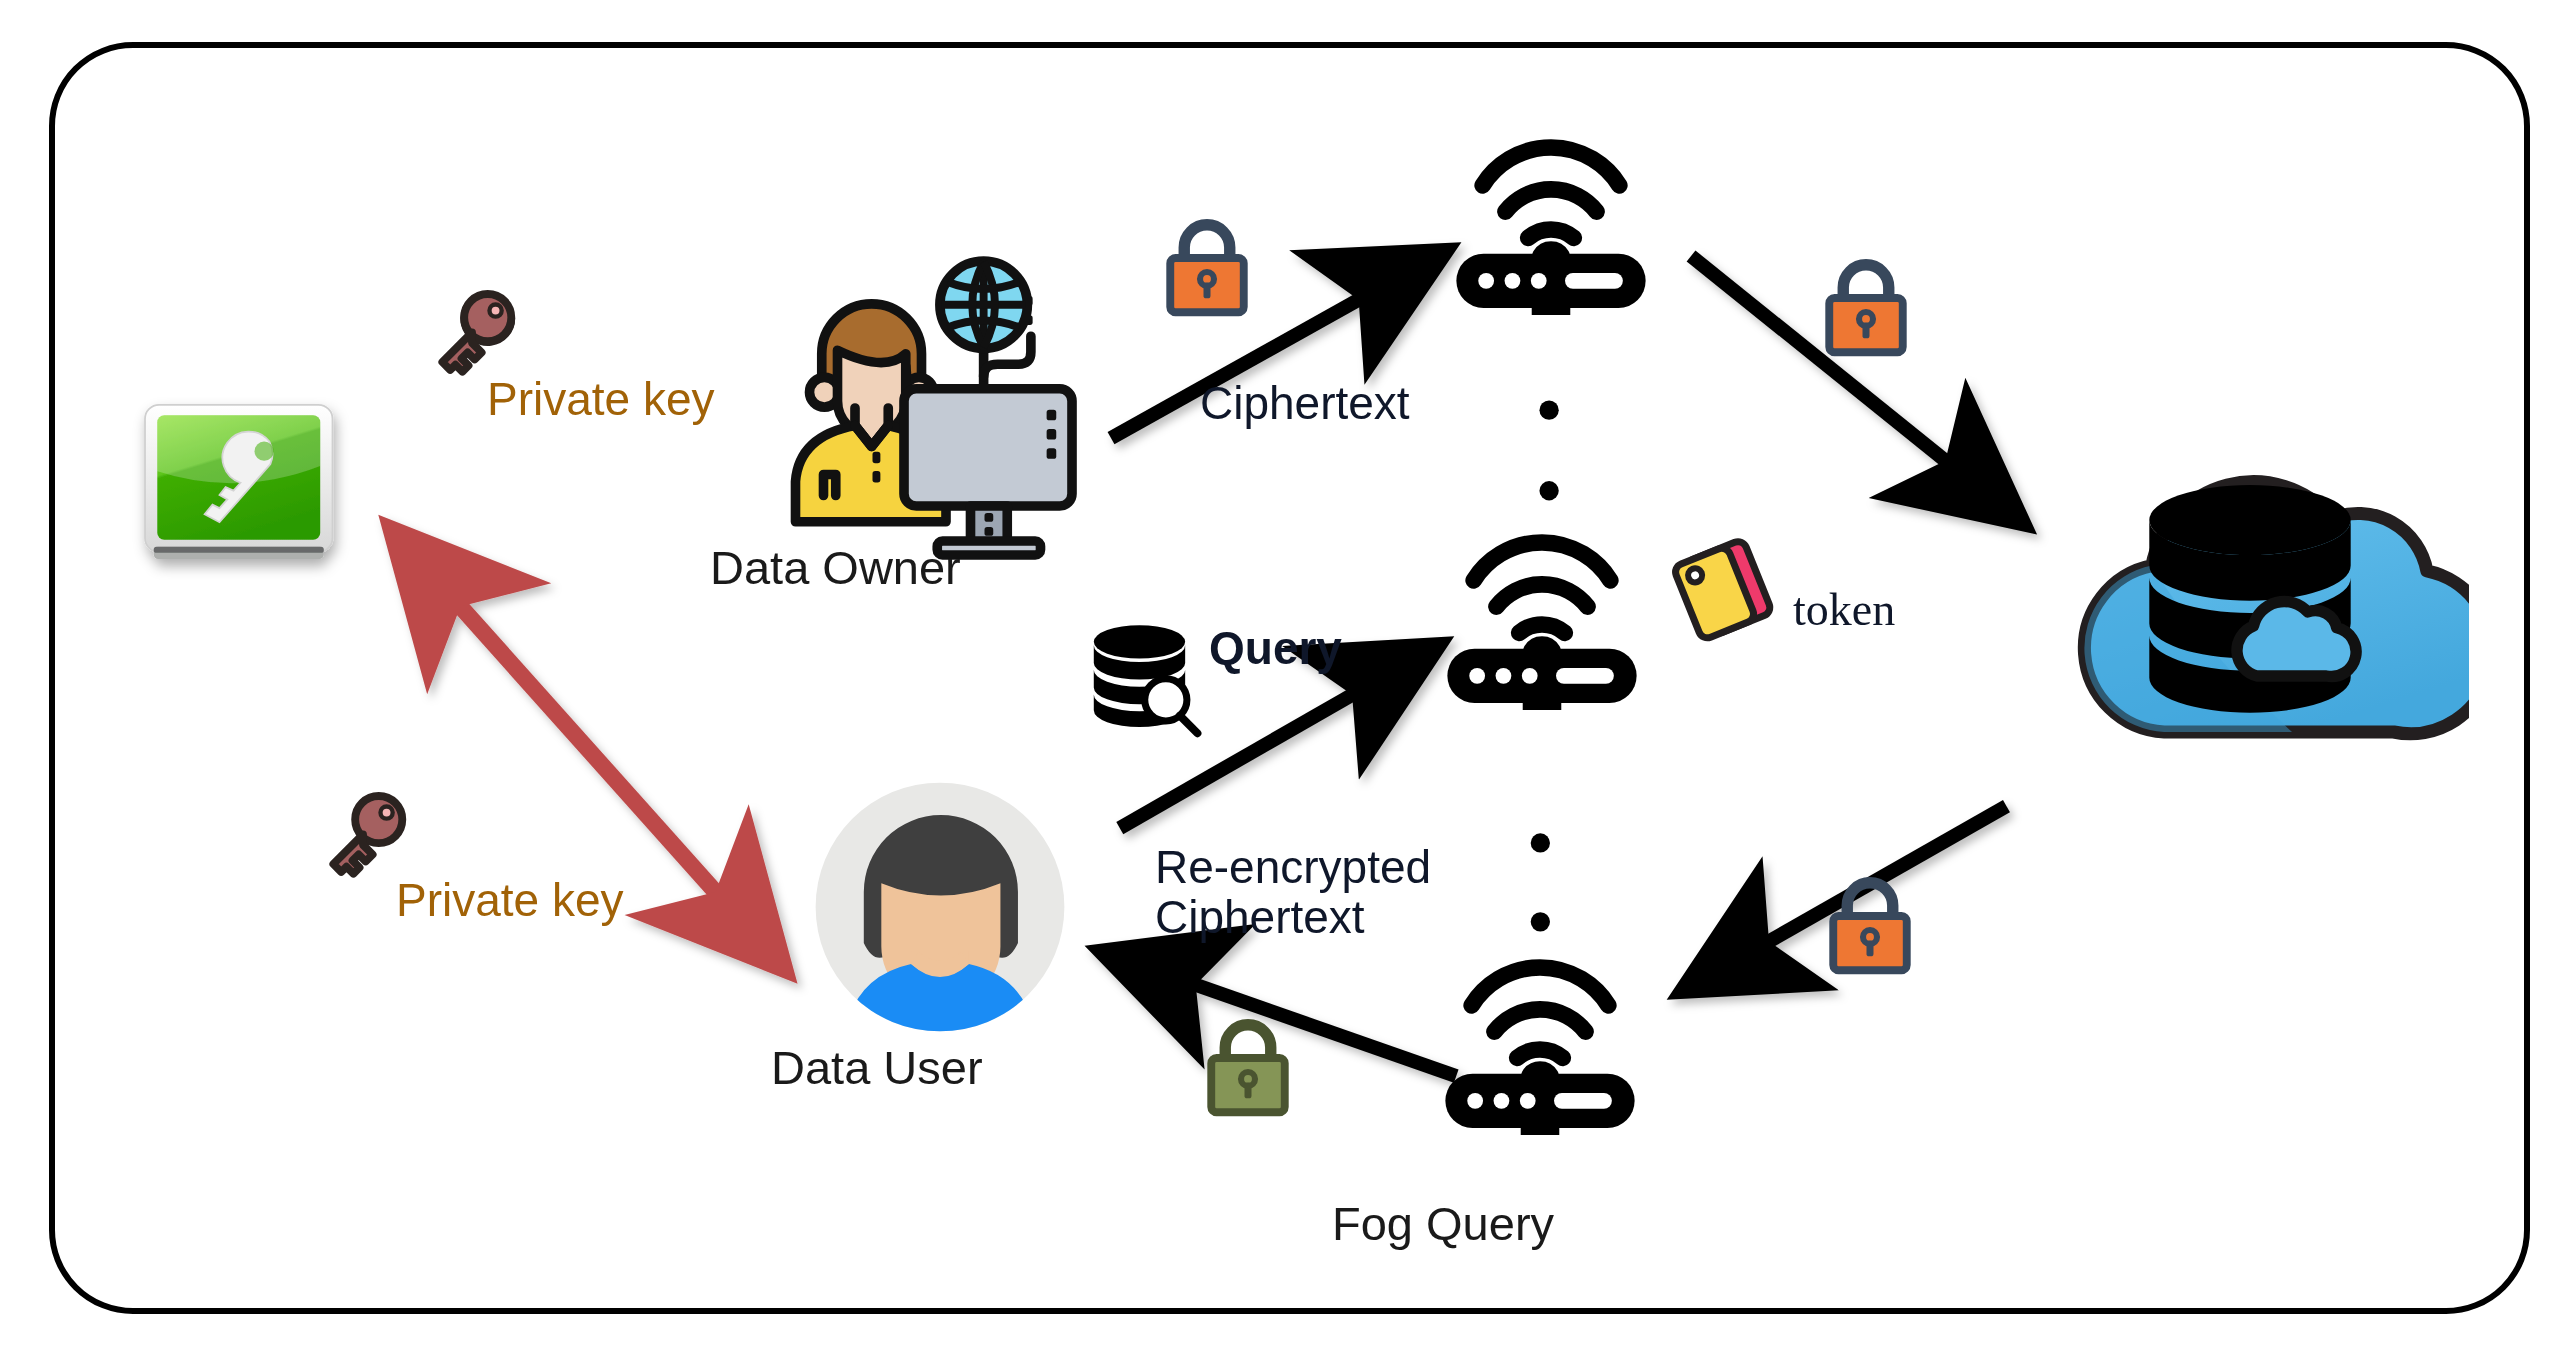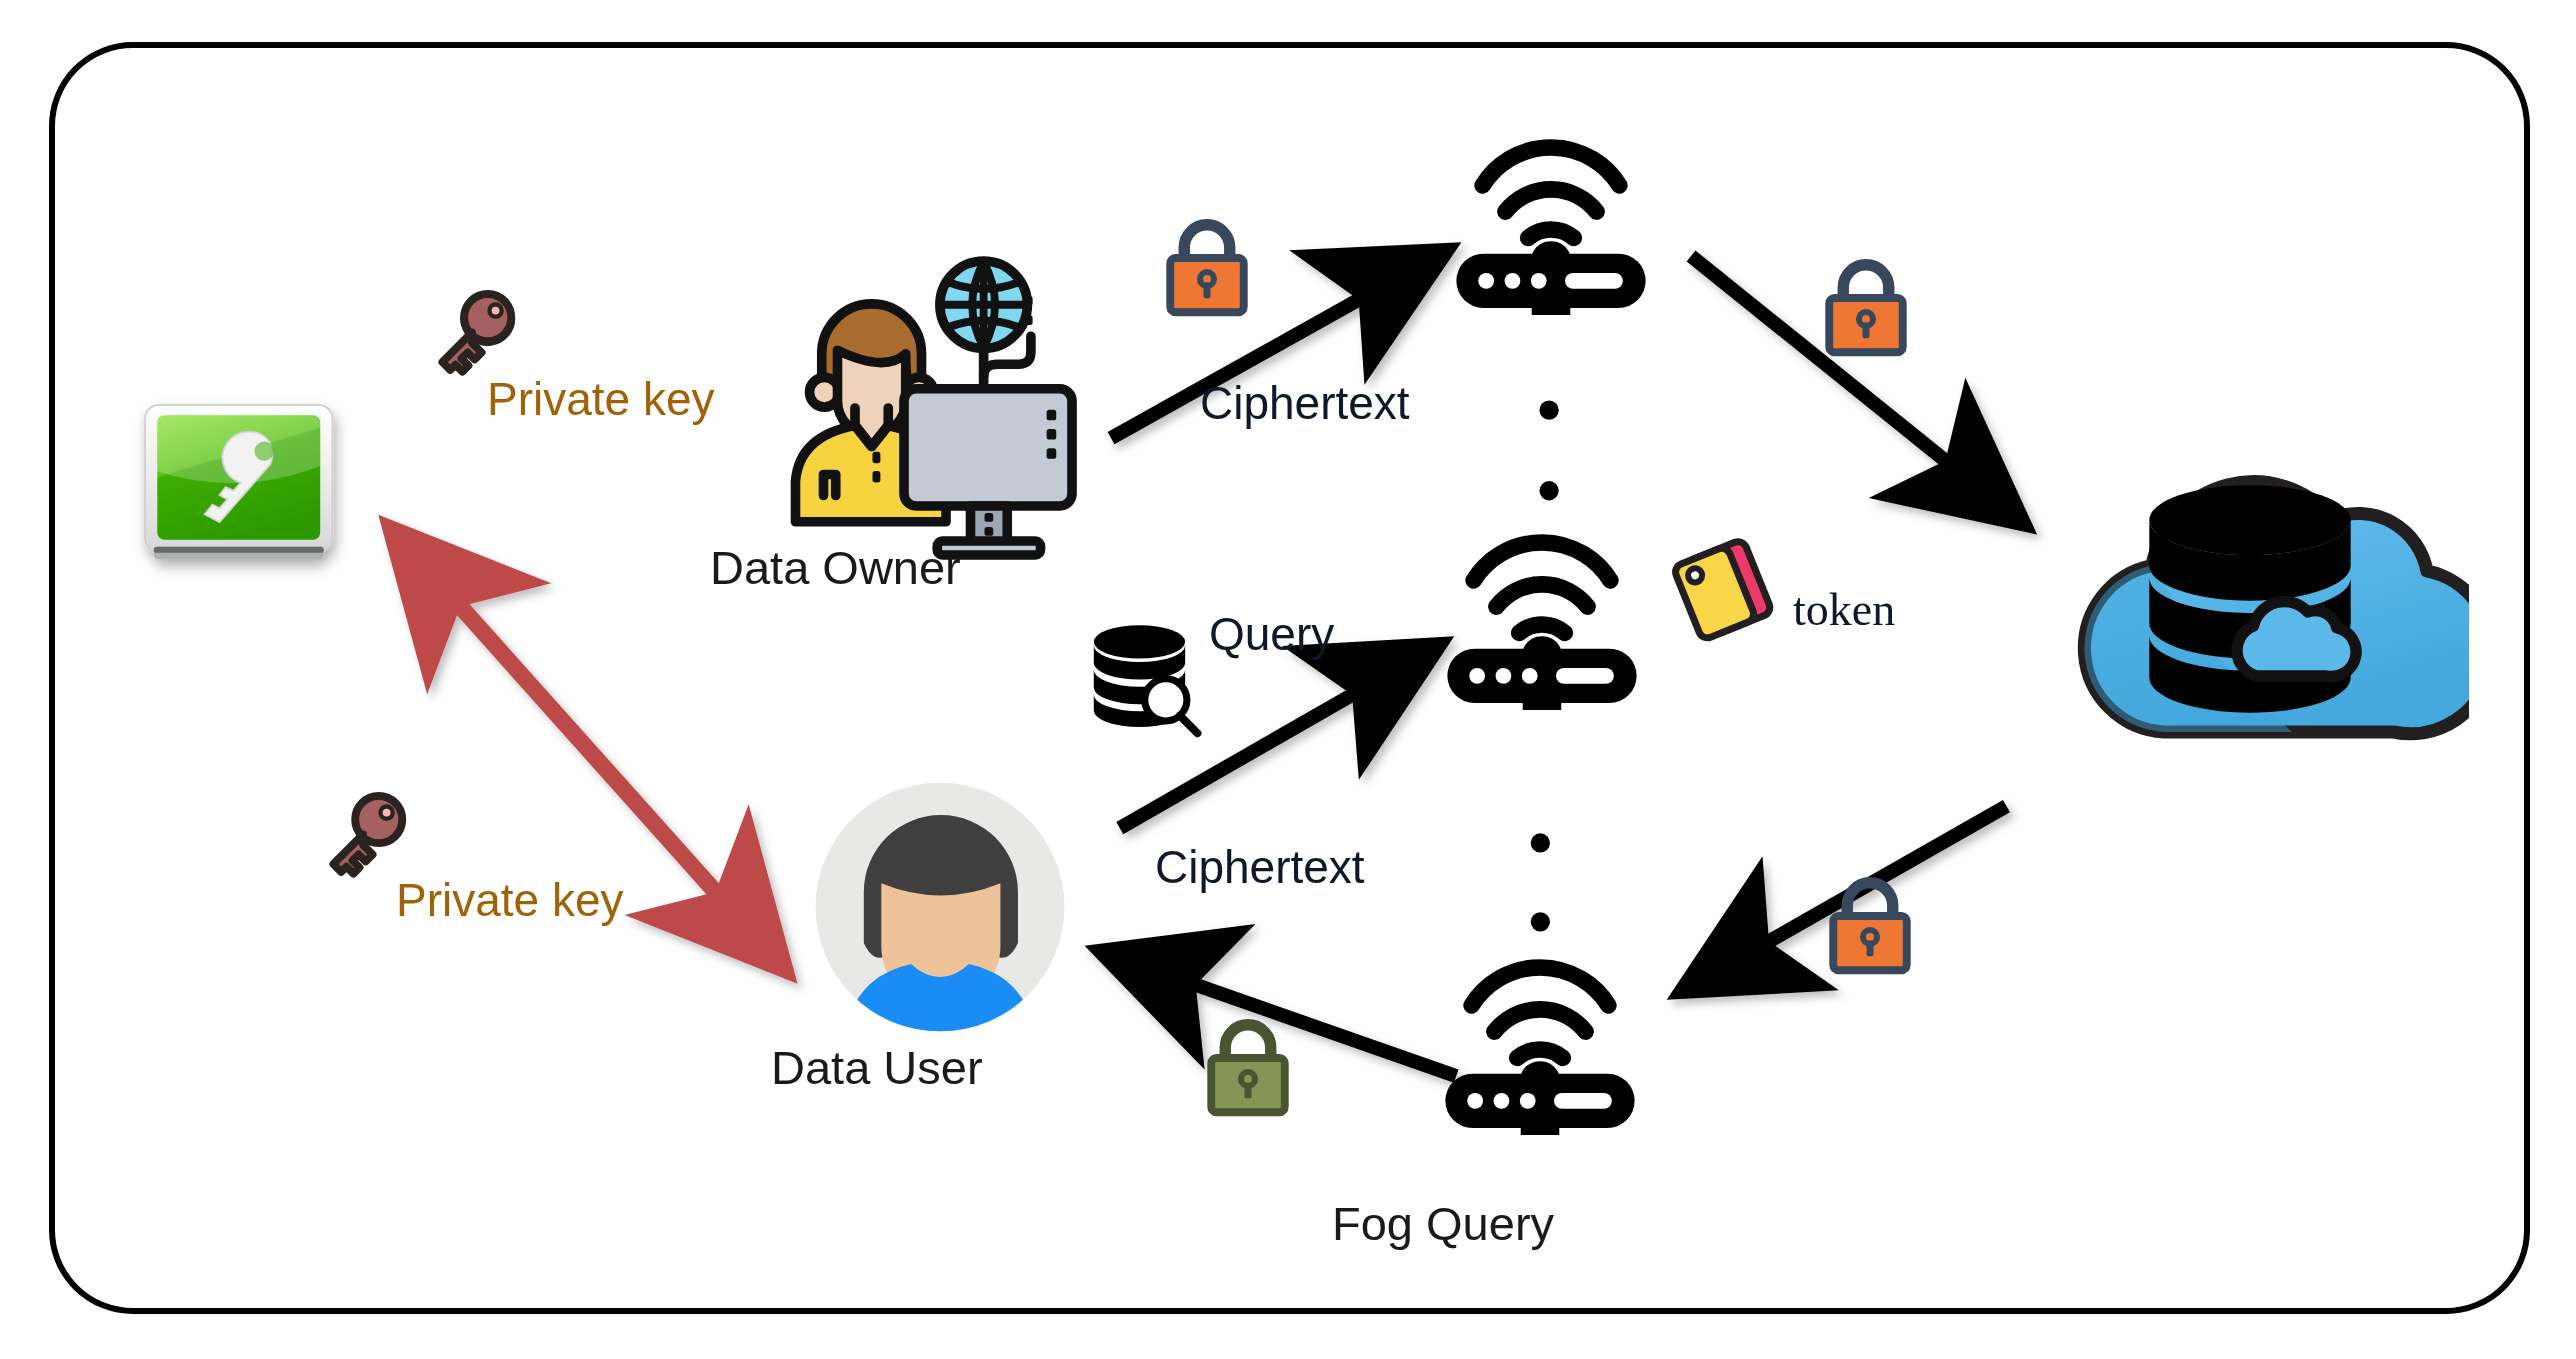--- a/index.html
+++ b/index.html
@@ -419,22 +419,23 @@
       </g>
     </svg>
   </div>
 
   <div class="edge-label red" style="left:487px; top:375px;">Private key</div>
 
   <div class="edge-label red" style="left:396px; top:876px;">Private key</div>
 
   <div class="edge-label" style="left:1200px; top:379px;">Ciphertext</div>
 
-  <div class="edge-label" style="left:1209px; top:610px;">Query</div>
+  <div class="edge-label" style="left:1209px; top:624px;font-weight:bold;">Query</div>
 
   <div class="edge-label" style="left:1793px; top:585px;font-family:Liberation Serif, serif;">token</div>
 
   <div class="edge-label two-line" style="left:1155px; top:843px; width:315px; text-align:left;">
+    <div>Re-encrypted</div>
     <div>Ciphertext</div>
   </div>
 
 </div>
 
 
 </body></html>

